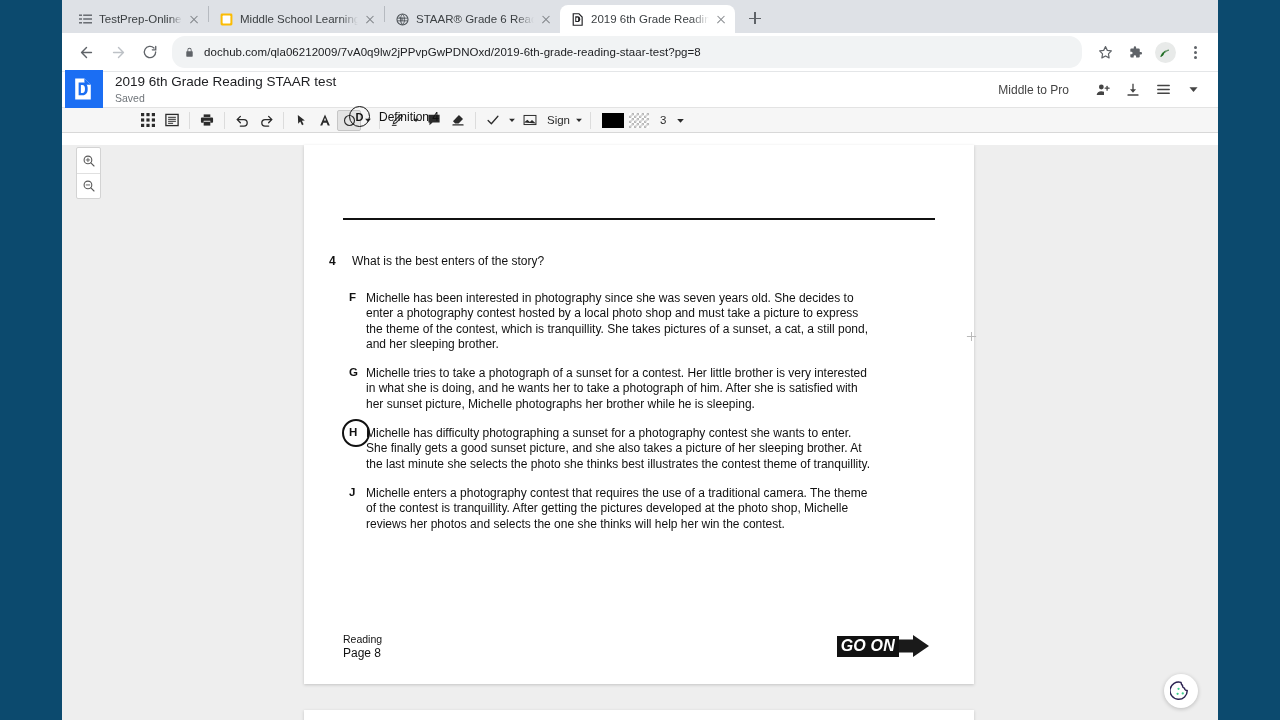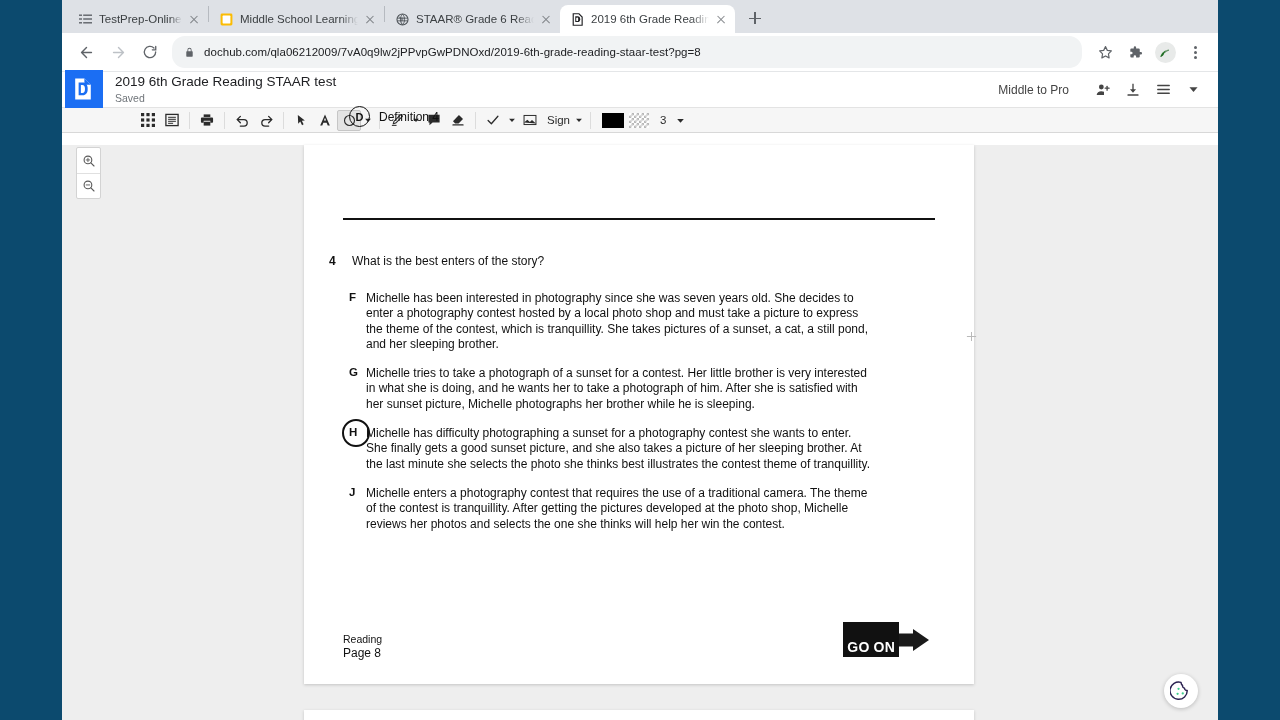--- a/index.html
+++ b/index.html
@@ -359,25 +359,26 @@
   .footer-sub { font-size: 10.5px; color: #111; }
   .footer-page { font-size: 12px; color: #111; margin-top: 2px; }
   .goon {
     position: absolute;
     right: 45px; bottom: 27px;
     display: flex; align-items: center;
   }
   .goon-label {
     background: #111;
     color: #fff;
-    font-size: 14px;
+    font-size: 16px;
     font-weight: bold;
-    padding: 18px 4px 3px 4px;
+    padding: 2px 4px 3px 4px;
     letter-spacing: .2px;
     line-height: 1;
+    font-style: italic;
   }
 
   
   .cookie-widget {
     position: absolute;
     right: 20px; bottom: 12px;
     width: 34px; height: 34px;
     background: #fff;
     border-radius: 50%;
     box-shadow: 0 1px 4px rgba(0,0,0,.22);

